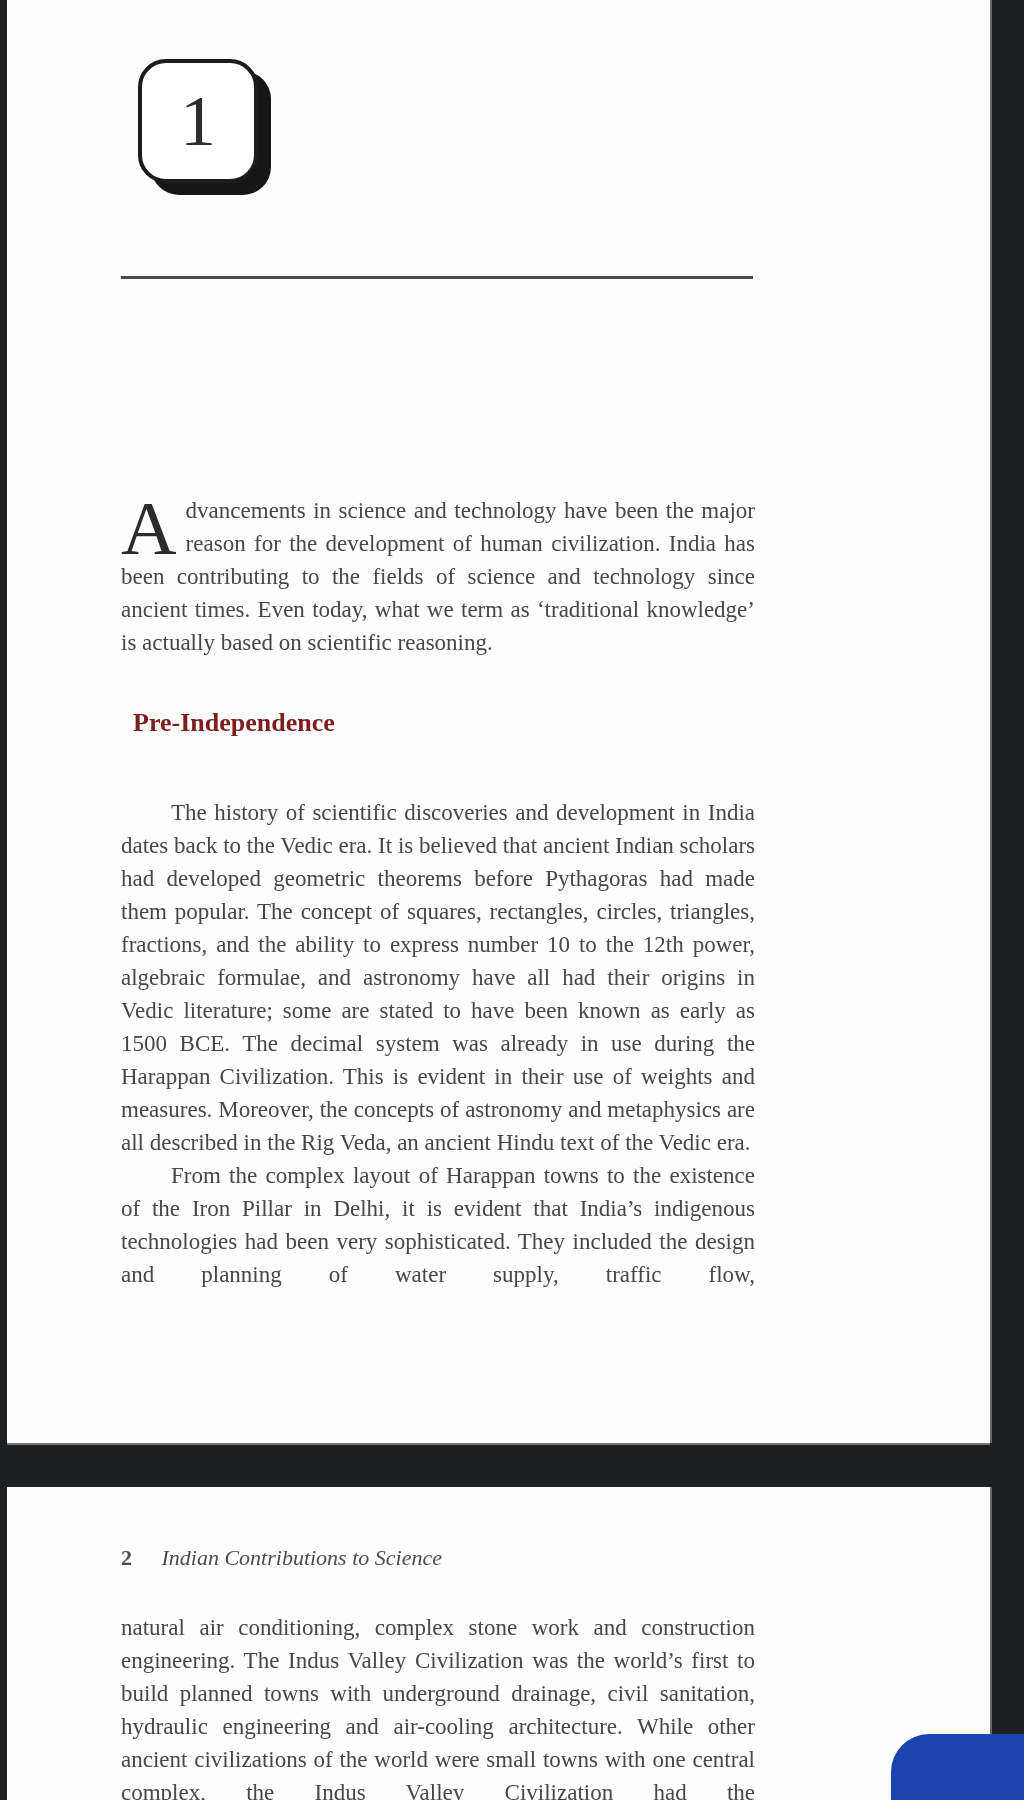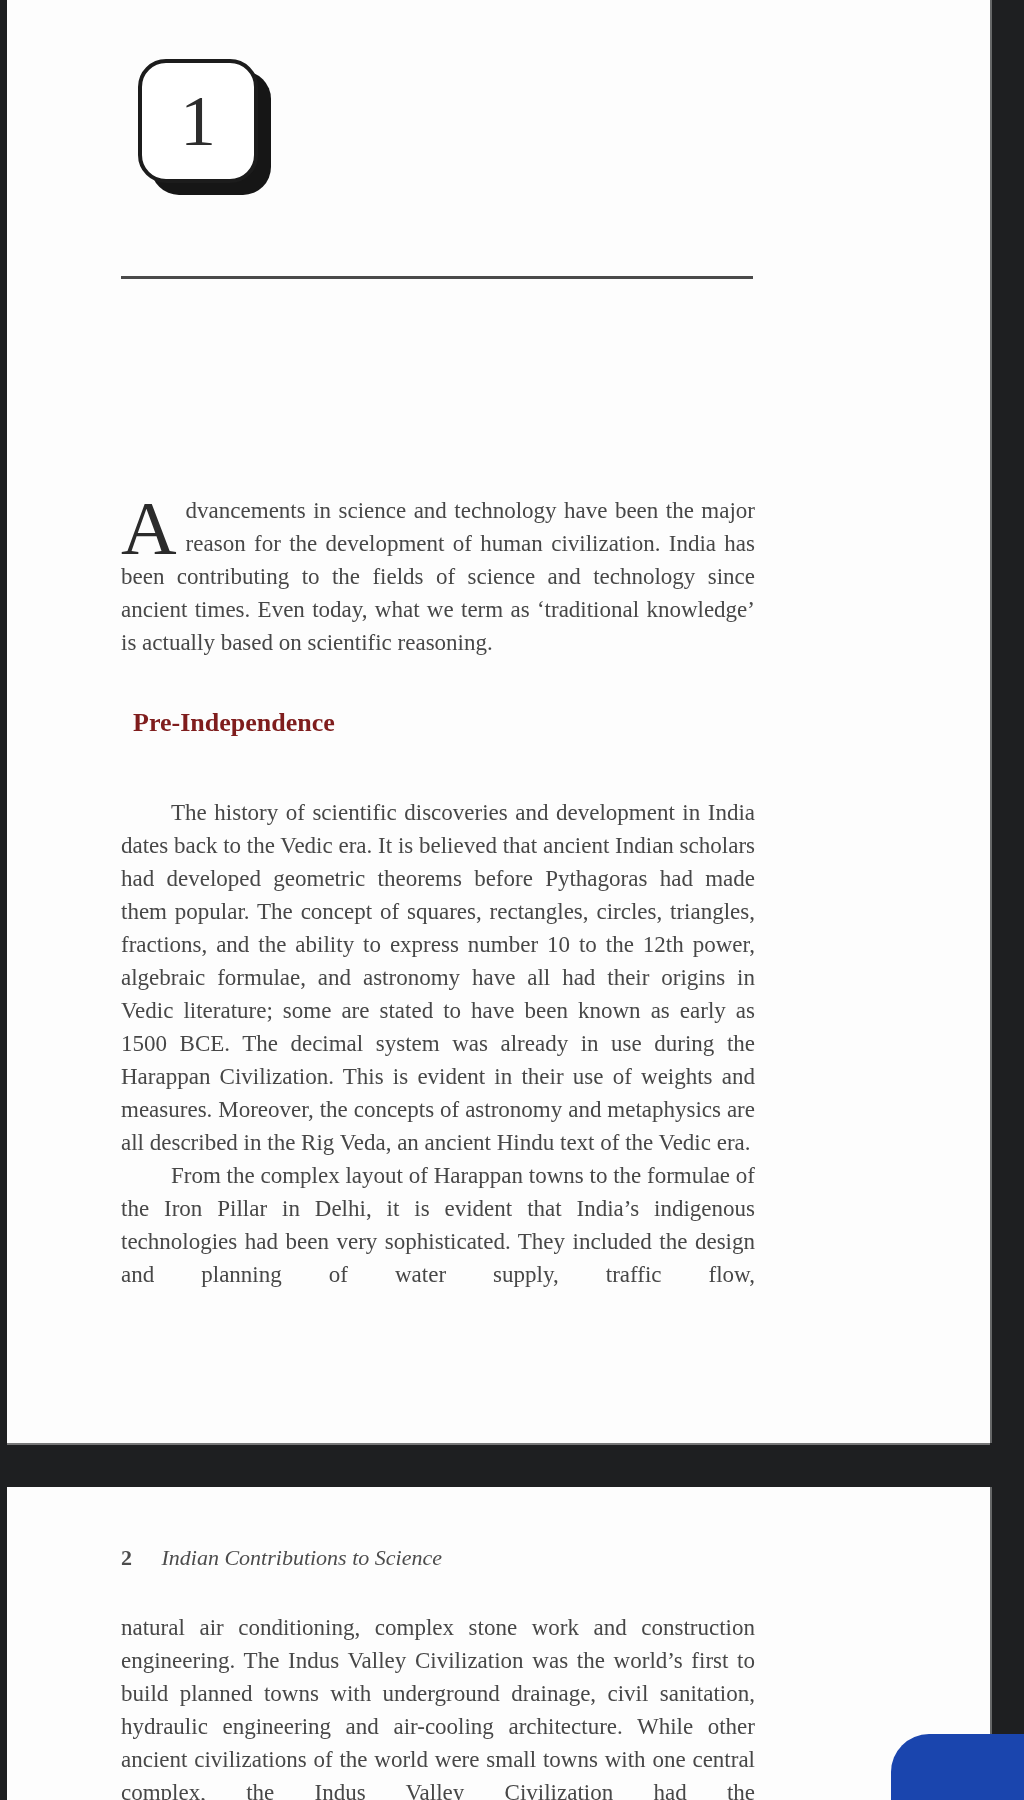--- a/index.html
+++ b/index.html
@@ -81,21 +81,21 @@
 
     <h1 class="title">
     </h1>
 
     <p class="intro"><span class="dropcap">A</span><span>dvancements in science and technology have been the major reason for the development of human civilization. India has been contributing to the fields of science and technology since ancient times. Even today, what we term as ‘traditional knowledge’ is actually based on scientific reasoning.</span></p>
 
     <h2 class="sec">Pre-Independence</h2>
 
     <div class="bodycol">
       <p class="bp">The history of scientific discoveries and development in India dates back to the Vedic era. It is believed that ancient Indian scholars had developed geometric theorems before Pythagoras had made them popular. The concept of squares, rectangles, circles, triangles, fractions, and the ability to express number 10 to the 12th power, algebraic formulae, and astronomy have all had their origins in Vedic literature; some are stated to have been known as early as 1500 BCE. The decimal system was already in use during the Harappan Civilization. This is evident in their use of weights and measures. Moreover, the concepts of astronomy and metaphysics are all described in the Rig Veda, an ancient Hindu text of the Vedic era.</p>
-      <p class="bp cut">From the complex layout of Harappan towns to the formulae of the Iron Pillar in Delhi, it is evident that India’s indigenous technologies had been very sophisticated. They included the design and planning of water supply, traffic flow,</p>
+      <p class="bp cut">From the complex layout of Harappan towns to the existence of the Iron Pillar in Delhi, it is evident that India’s indigenous technologies had been very sophisticated. They included the design and planning of water supply, traffic flow,</p>
     </div>
   </section>
 
   <section class="page page2">
     <div class="runhead">
       <span class="pnum">2</span>
       <span class="rtitle">Indian Contributions to Science</span>
     </div>
     <p class="bp cut p2body">natural air conditioning, complex stone work and construction engineering. The Indus Valley Civilization was the world’s first to build planned towns with underground drainage, civil sanitation, hydraulic engineering and air-cooling architecture. While other ancient civilizations of the world were small towns with one central complex, the Indus Valley Civilization had the</p>
   </section>

